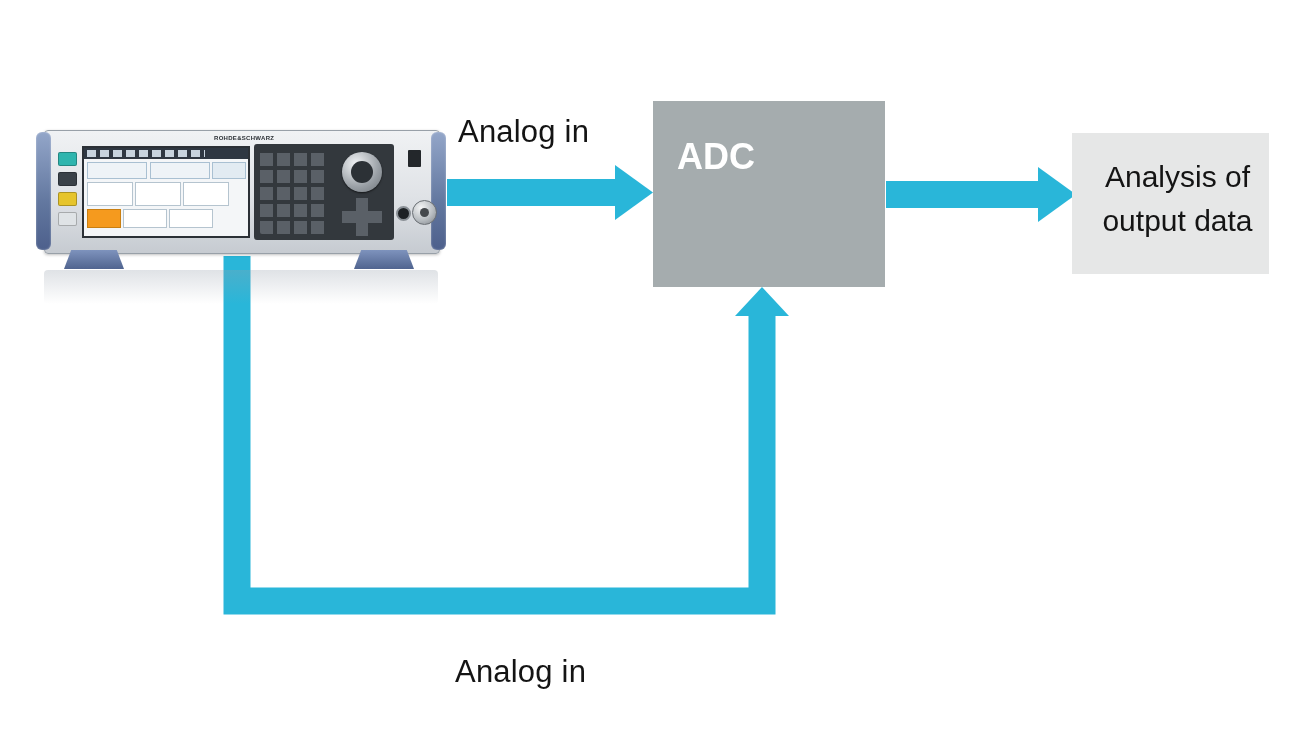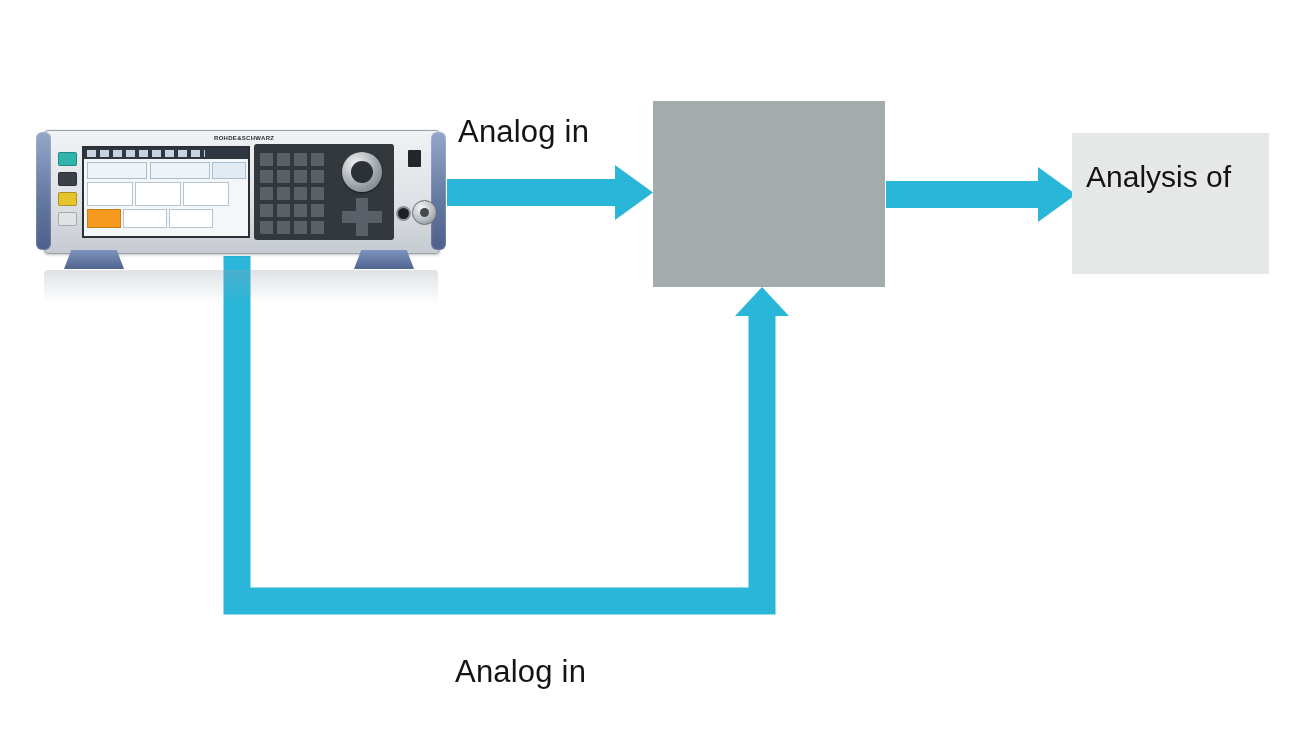--- a/index.html
+++ b/index.html
@@ -11,21 +11,21 @@
 
   
   .flow-label{position:absolute;color:#141414;font-size:31px;font-weight:400;letter-spacing:.2px;white-space:nowrap;}
   .label-analog{left:458px;top:108px;}
   .label-clock{left:455px;top:648px;}
 
   
   .adc-box{position:absolute;left:653px;top:95px;width:232px;height:186px;background:#a5acae;box-sizing:border-box;padding:30px 0 0 24px;}
   .adc-box .line{color:#ffffff;font-size:36px;font-weight:700;line-height:1.45;white-space:nowrap;}
   .analysis-box{position:absolute;left:1072px;top:127px;width:197px;height:141px;background:#e6e7e7;box-sizing:border-box;padding:22px 0 0 14px;}
-  .analysis-box .line{color:#141414;font-size:30px;font-weight:400;line-height:1.45;white-space:nowrap;}
+  .analysis-box .line{color:#141414;font-size:30px;font-weight:400;line-height:1.45;white-space:nowrap;text-align:center;}
 
   
   .instrument{position:absolute;left:36px;top:116px;width:410px;height:160px;}
   .inst-body{position:absolute;left:8px;top:8px;width:394px;height:122px;background:linear-gradient(180deg,#f0f2f4 0%,#dfe2e6 55%,#c6cbd1 100%);border:1px solid #98a0a8;border-radius:4px;box-shadow:0 1px 3px rgba(0,0,0,.25);}
   .inst-side{position:absolute;top:10px;width:15px;height:118px;background:linear-gradient(180deg,#93a6c9 0%,#62779f 60%,#4d608c 100%);border-radius:6px;box-shadow:inset 0 0 2px rgba(255,255,255,.5);}
   .inst-side.left{left:0;}
   .inst-side.right{right:0;}
   .inst-brand{position:absolute;left:178px;top:13px;font-size:6px;font-weight:700;color:#2a2f34;letter-spacing:.3px;white-space:nowrap;}
   .inst-btn{position:absolute;left:22px;width:17px;height:12px;border-radius:2px;border:1px solid rgba(0,0,0,.25);}
   .btn-1{top:30px;background:#2fb5ae;}
@@ -109,19 +109,21 @@
     </div>
     <div class="inst-foot foot-left"></div>
     <div class="inst-foot foot-right"></div>
     <div class="inst-reflection"></div>
   </div>
 
   <div class="flow-label label-analog">Analog in</div>
   <div class="flow-label label-clock">Analog in</div>
 
   <div class="adc-box">
+    <div class="line">ADC</div>
   </div>
 
   <div class="analysis-box">
     <div class="line">Analysis of</div>
+    <div class="line">output data</div>
   </div>
 
 </div>
 
 </body></html>

